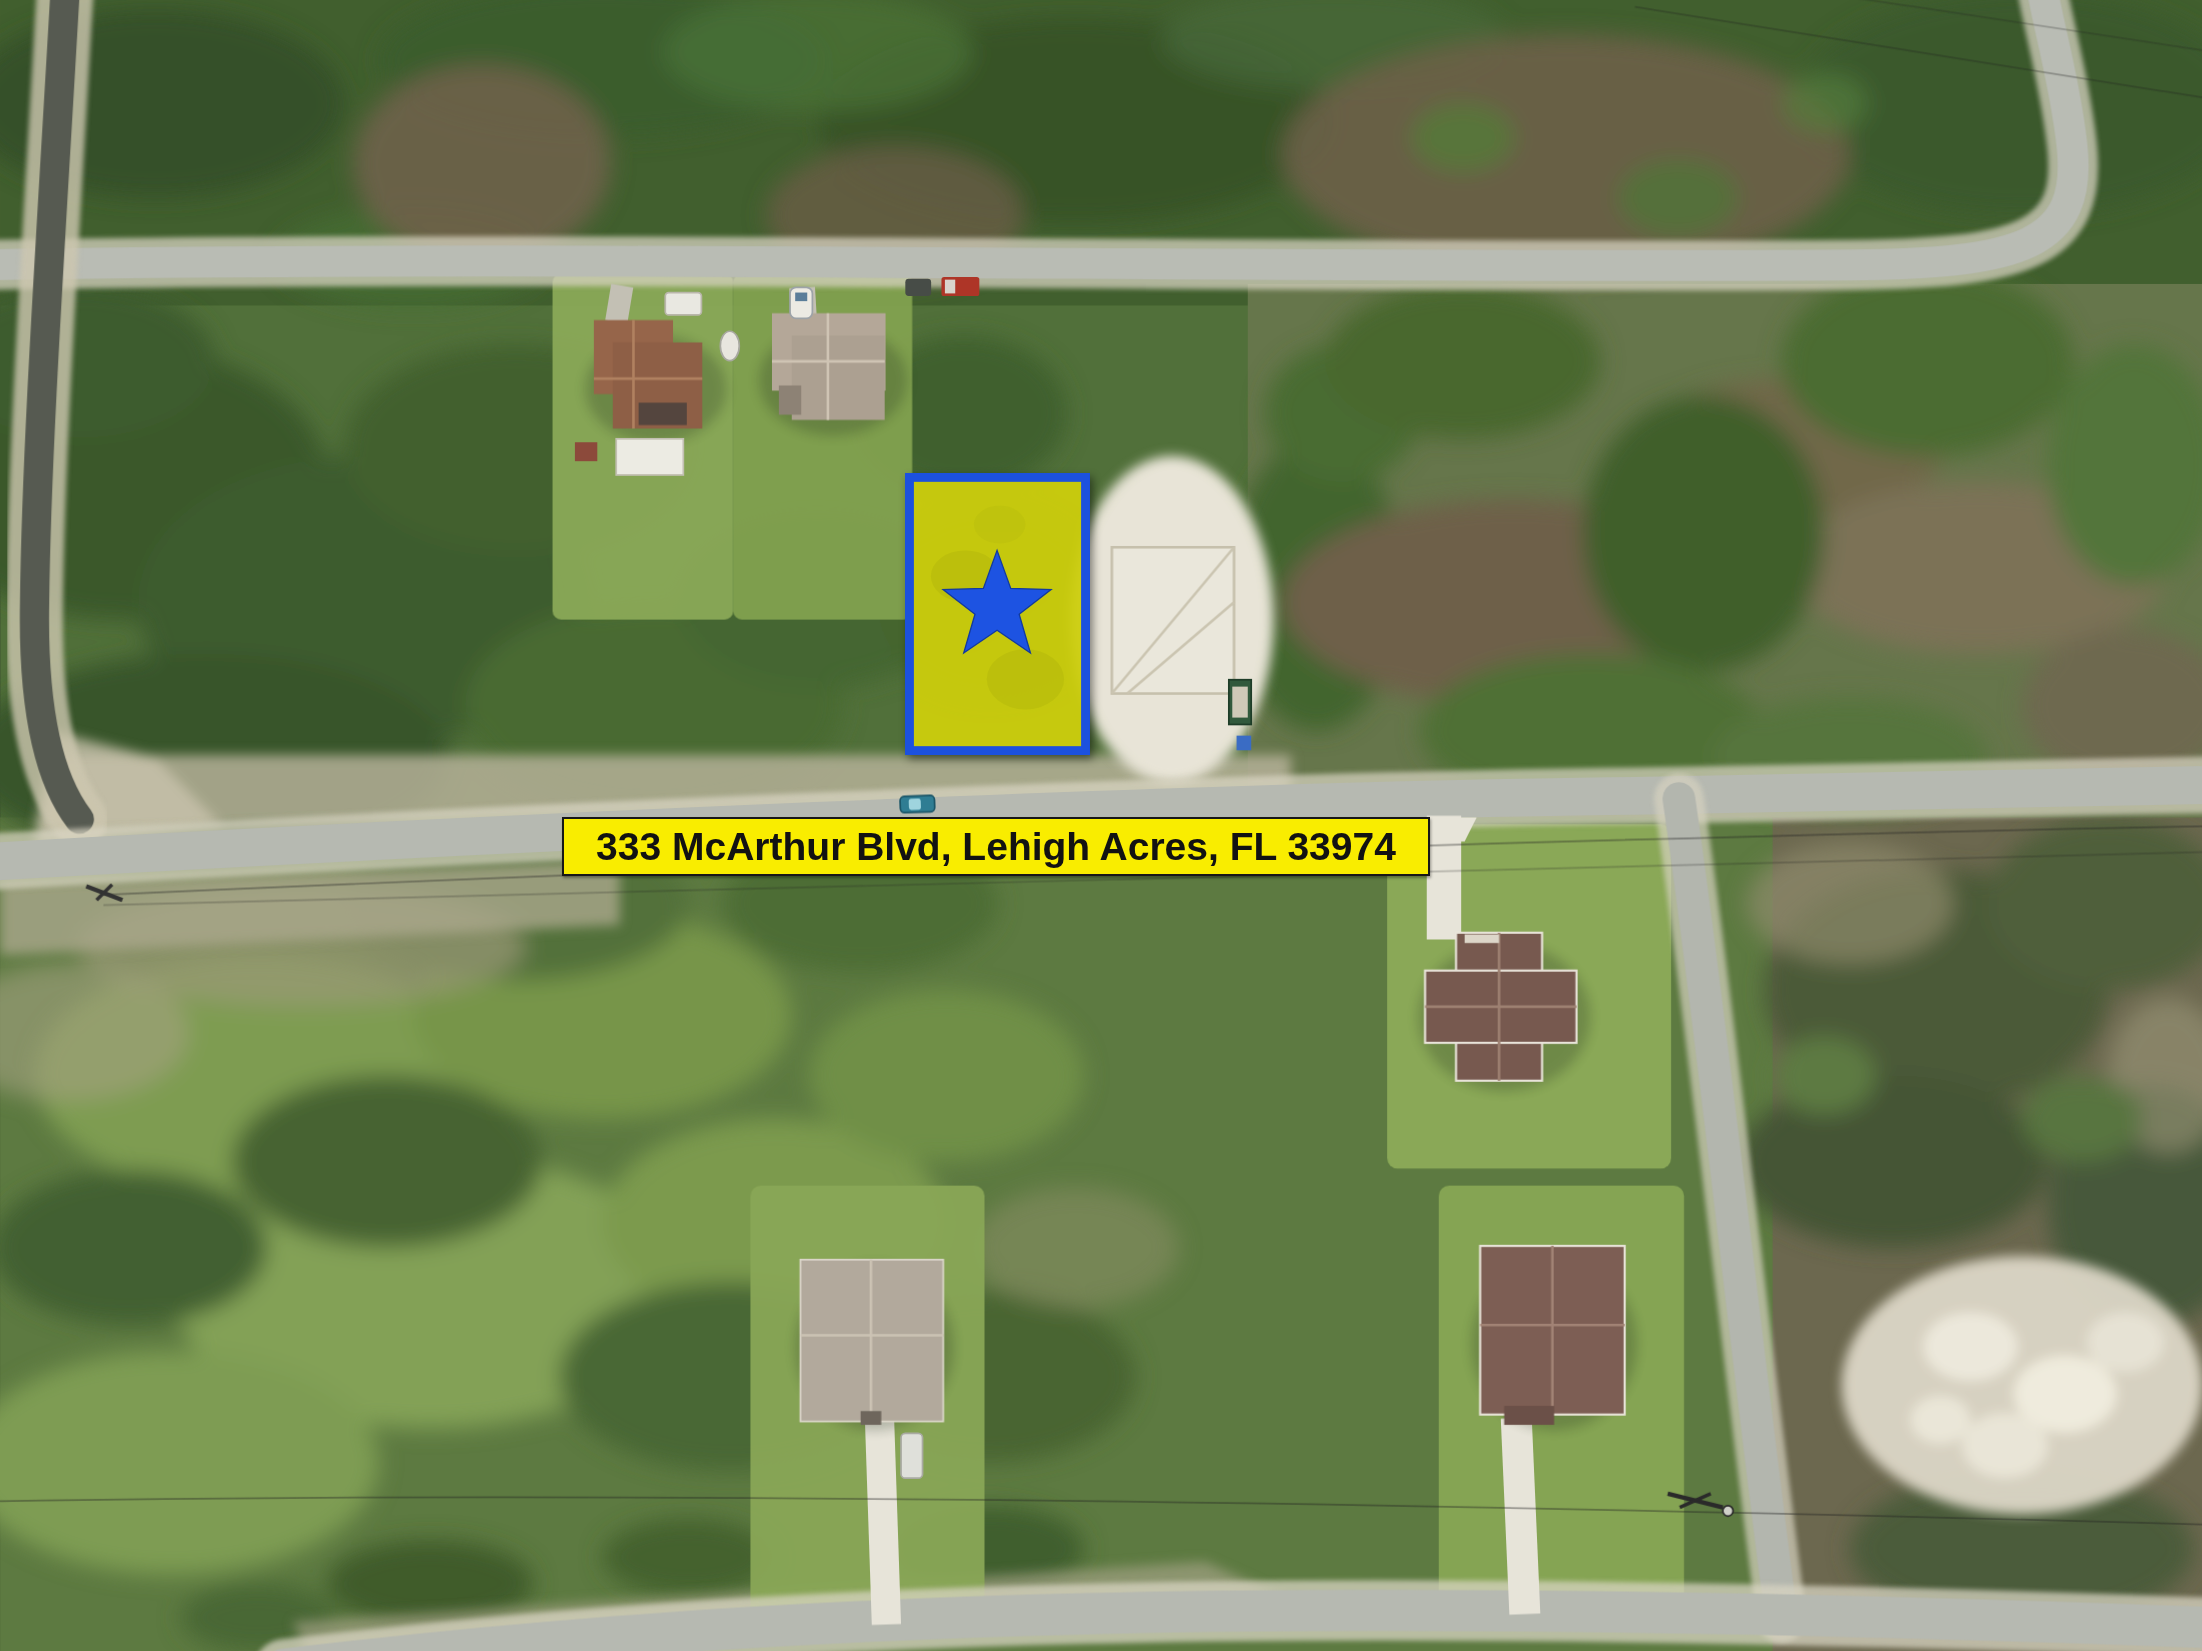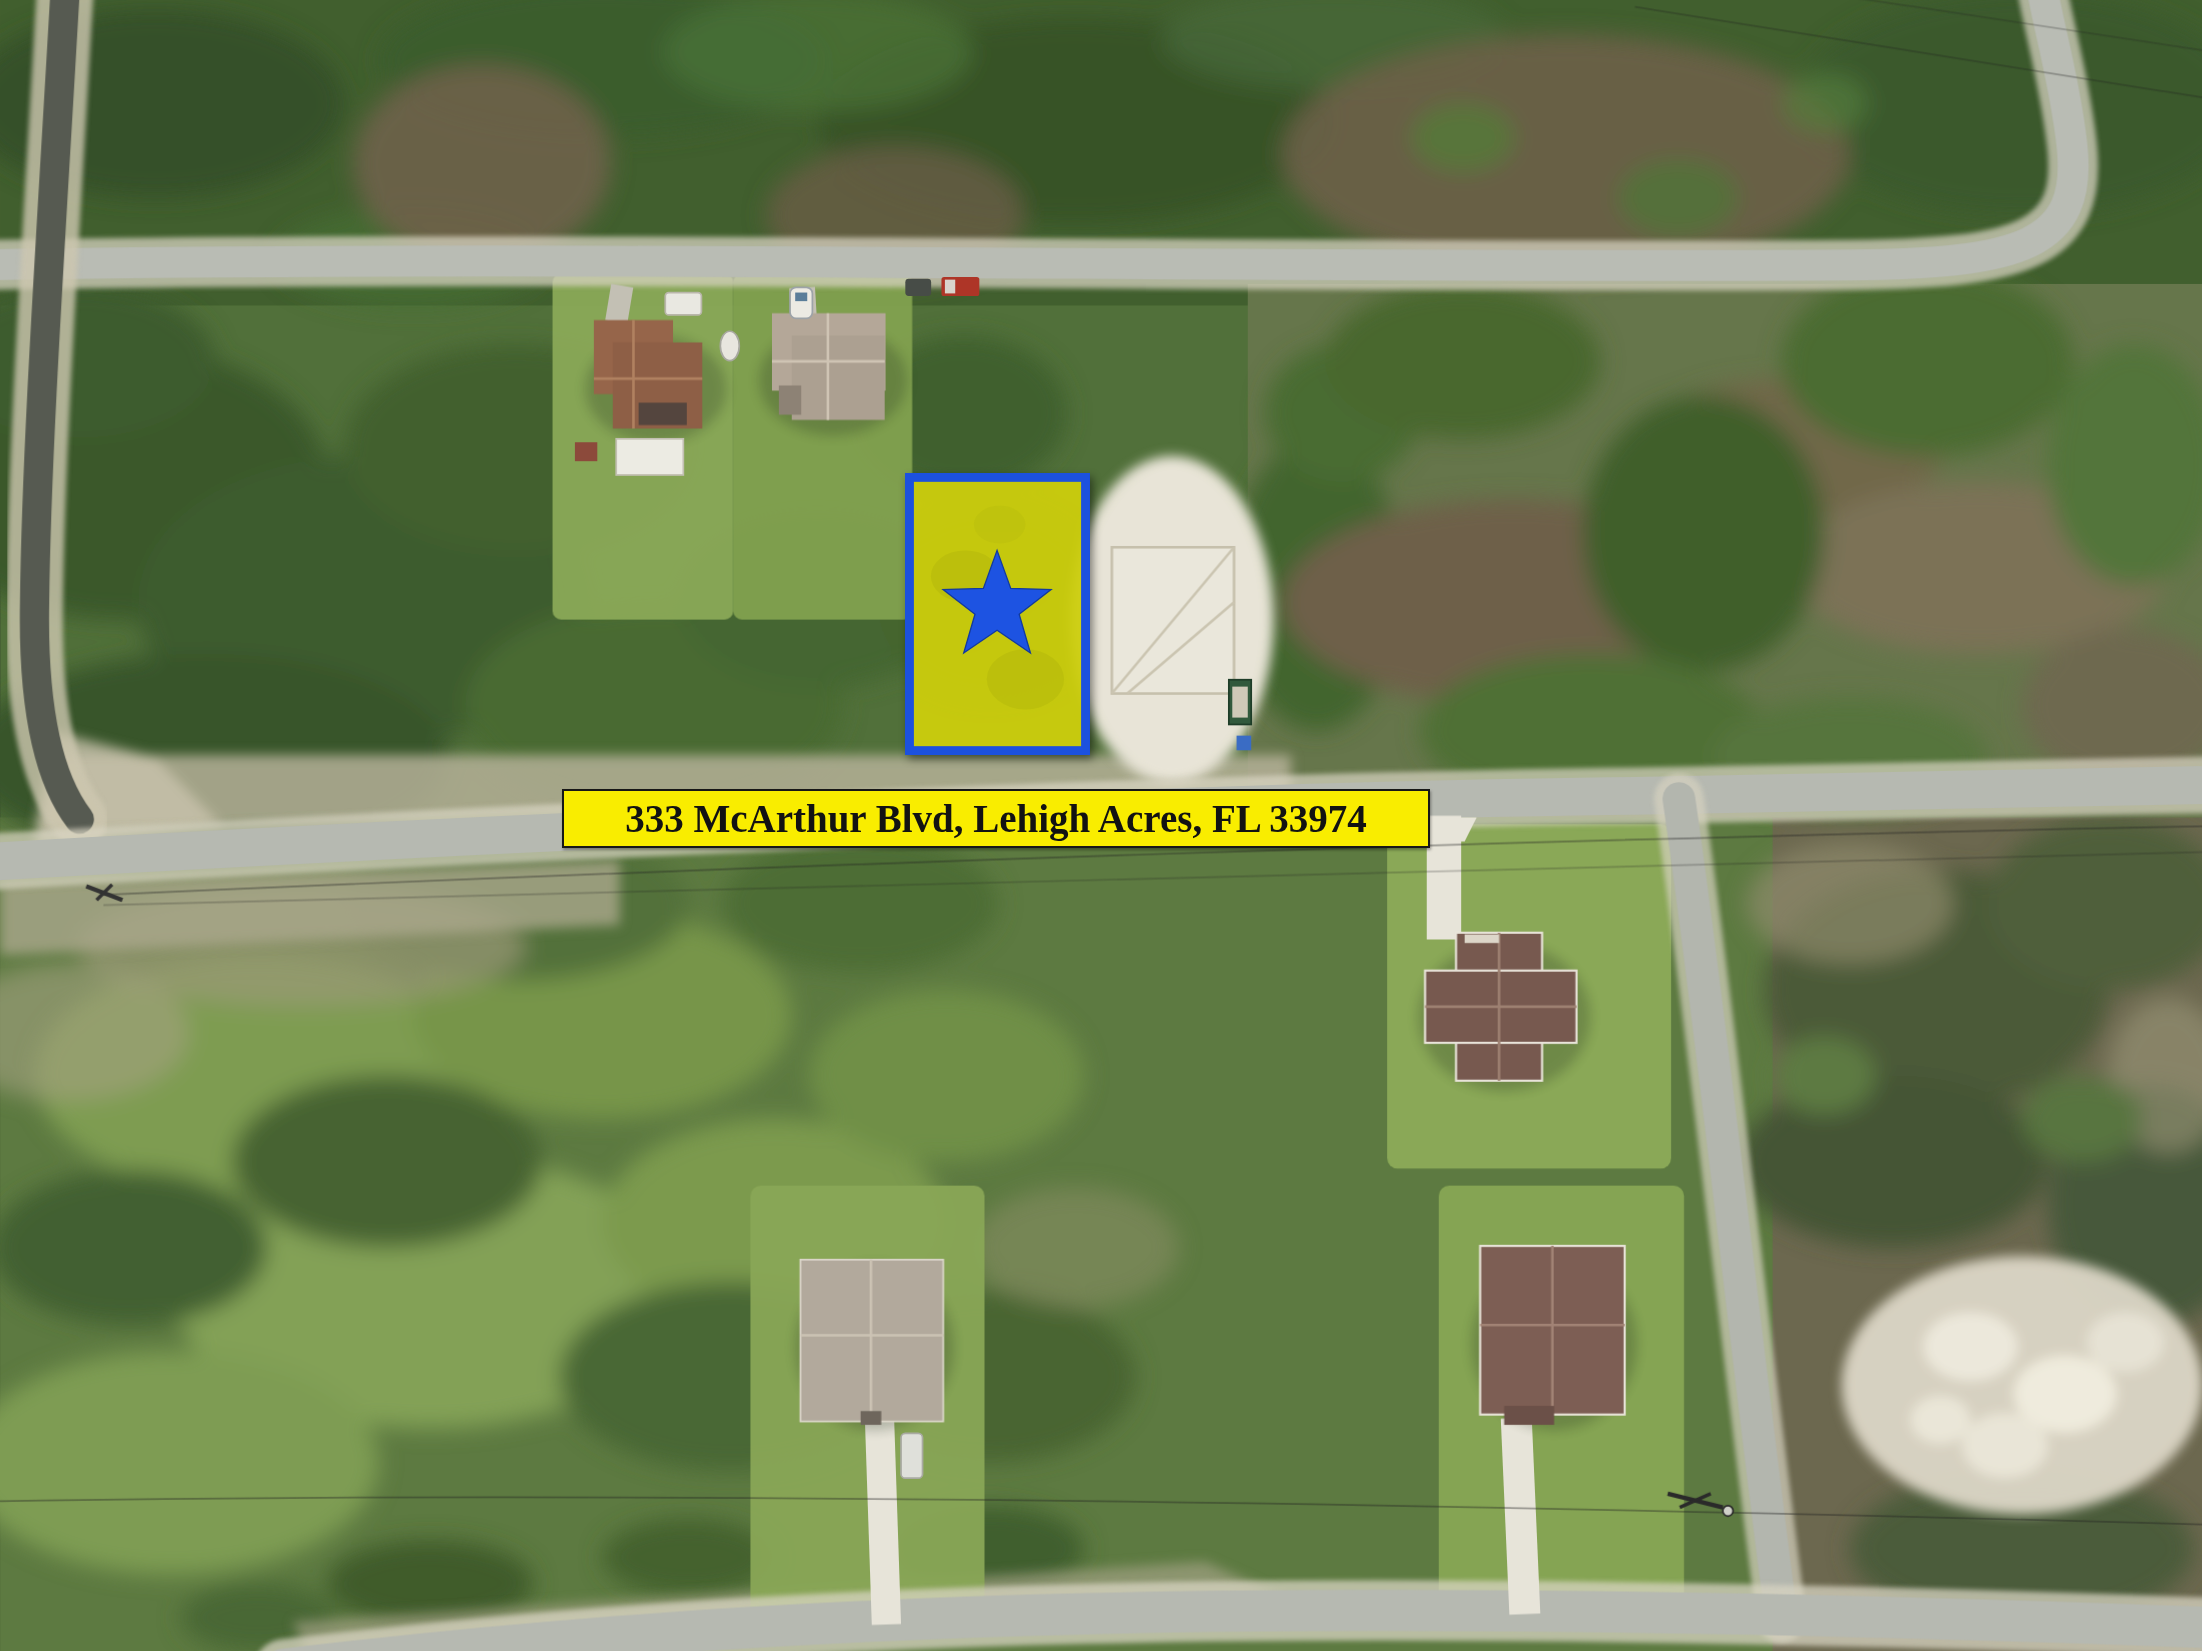--- a/index.html
+++ b/index.html
@@ -1,25 +1,25 @@
 <!DOCTYPE html>
 <html style="font-size:13.8px"><head>
 <meta charset="utf-8">
 <style>
   html,body{margin:0;padding:0;background:#222;}
   .stage{position:relative;width:2203px;height:1652px;overflow:hidden;
          font-family:"Liberation Sans", sans-serif;}
   .stage svg.scene{position:absolute;left:0;top:0;}
   .lot-overlay{position:absolute;left:905px;top:473px;width:185px;height:282px;
                filter:drop-shadow(3.4px 4.3px 4.3px rgba(0,0,0,0.45));}
-  .banner{position:absolute;left:562px;top:789px;width:868px;height:59px;
+  .banner{position:absolute;left:562px;top:817px;width:868px;height:59px;
           background:#F9ED00;border:2.6px solid #171717;box-sizing:border-box;
           display:flex;align-items:center;justify-content:center;
           font-size:39px;font-weight:700;color:#121212;letter-spacing:0px;
-          white-space:nowrap;box-shadow:0.9px 1.7px 2.6px rgba(0,0,0,0.35);font-family:Liberation Serif, serif;}
+          white-space:nowrap;box-shadow:0.9px 1.7px 2.6px rgba(0,0,0,0.35);}
 </style>
 </head>
 <body>
 
 <div class="stage">
 
 <svg class="scene" width="2203" height="1652" viewBox="0 0 2560 1920">
   <defs>
     <filter id="b30" x="-60%" y="-60%" width="220%" height="220%">
           <feGaussianBlur stdDeviation="26"></feGaussianBlur>

